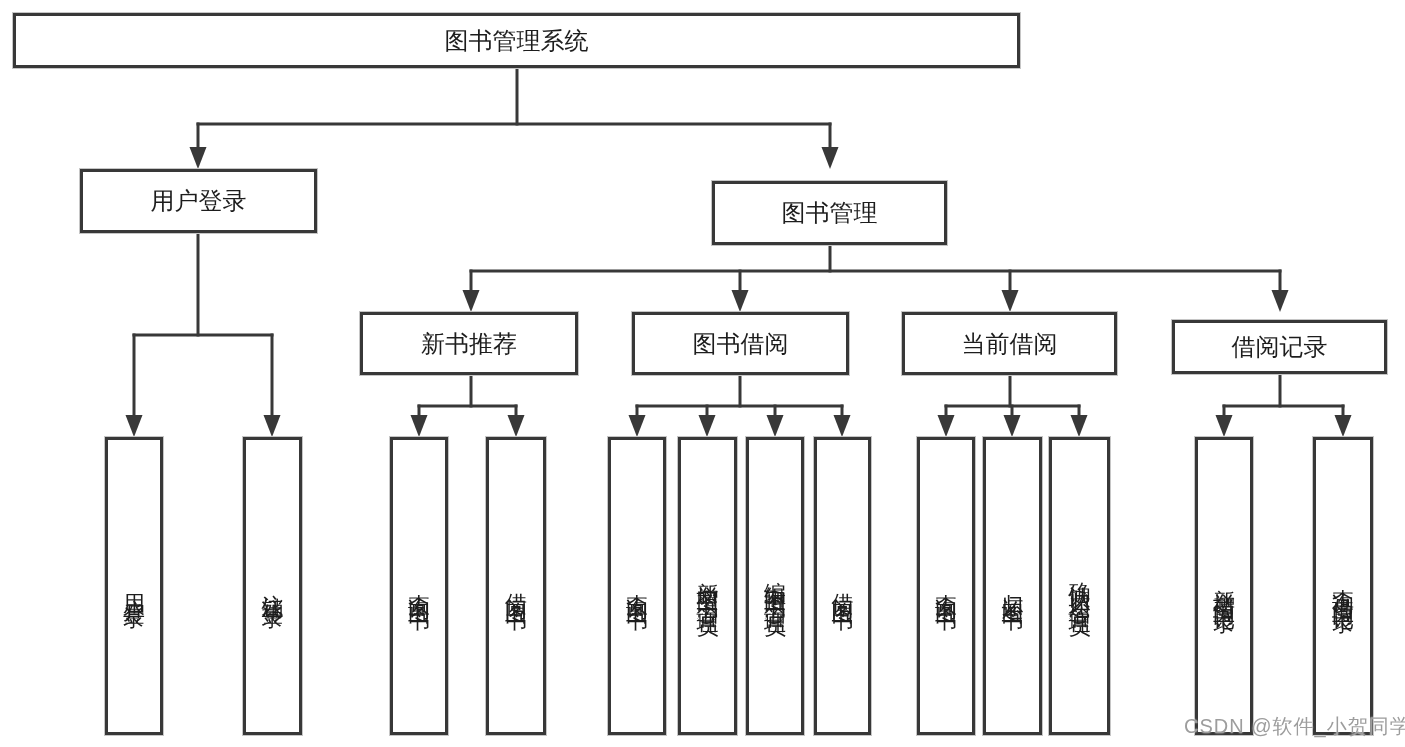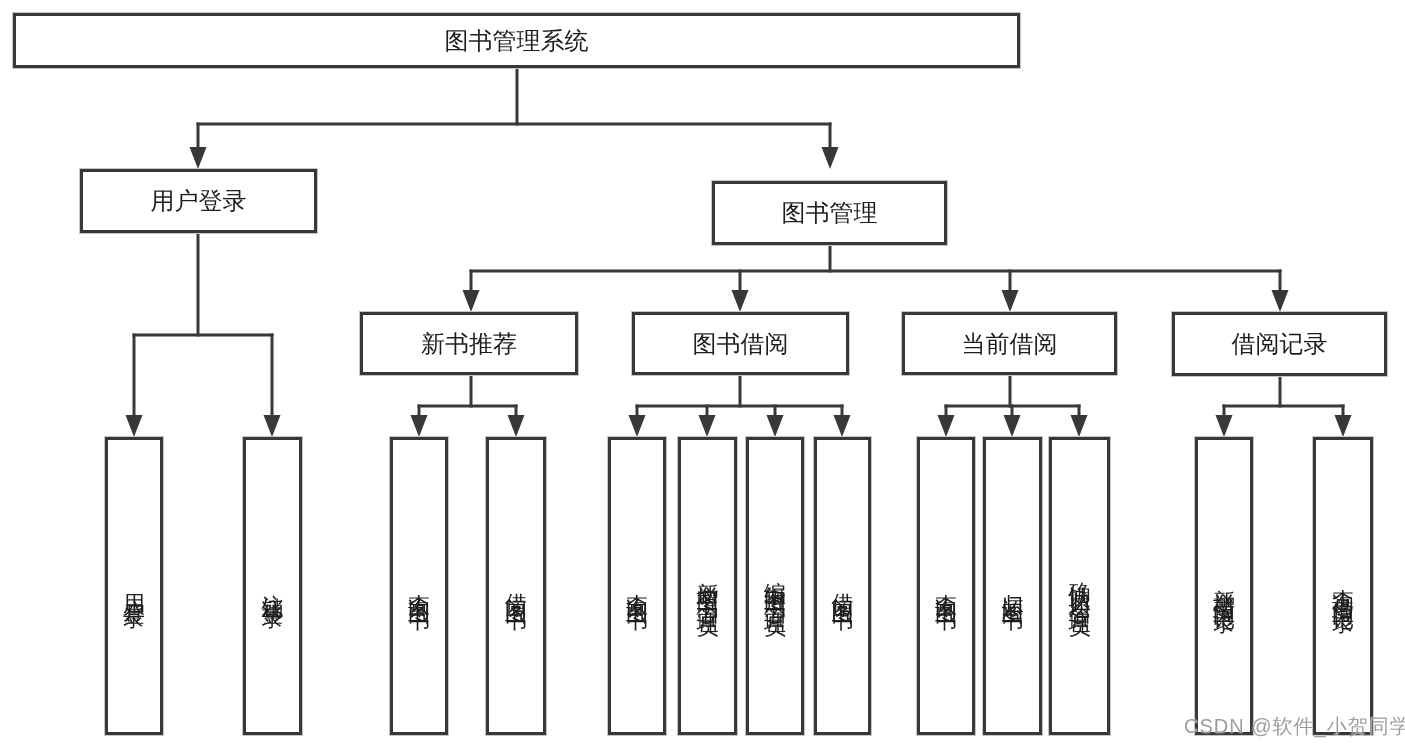--- a/index.html
+++ b/index.html
@@ -137,21 +137,21 @@
       </div>
       <div class="node" style="left: 360px; top: 312px; width: 218px; height: 63px;">
         <span class="label">新书推荐</span>
       </div>
       <div class="node" style="left: 632px; top: 312px; width: 217px; height: 63px;">
         <span class="label">图书借阅</span>
       </div>
       <div class="node" style="left: 902px; top: 312px; width: 215px; height: 63px; align-items: center;">
         <span class="label">当前借阅</span>
       </div>
-      <div class="node" style="left: 1172px; top: 312px; width: 215px; height: 64px;">
+      <div class="node" style="left: 1172px; top: 320px; width: 215px; height: 54px;">
         <span class="label">借阅记录</span>
       </div>
       <div class="node vertical" style="left: 105px; top: 437px; width: 58px; height: 298px;">
         <span class="label">用户登录</span>
       </div>
       <div class="node vertical" style="left: 243px; top: 437px; width: 59px; height: 298px;">
         <span class="label">注销登录</span>
       </div>
       <div class="node vertical" style="left: 390px; top: 437px; width: 58px; height: 298px;">
         <span class="label">查询图书</span>

